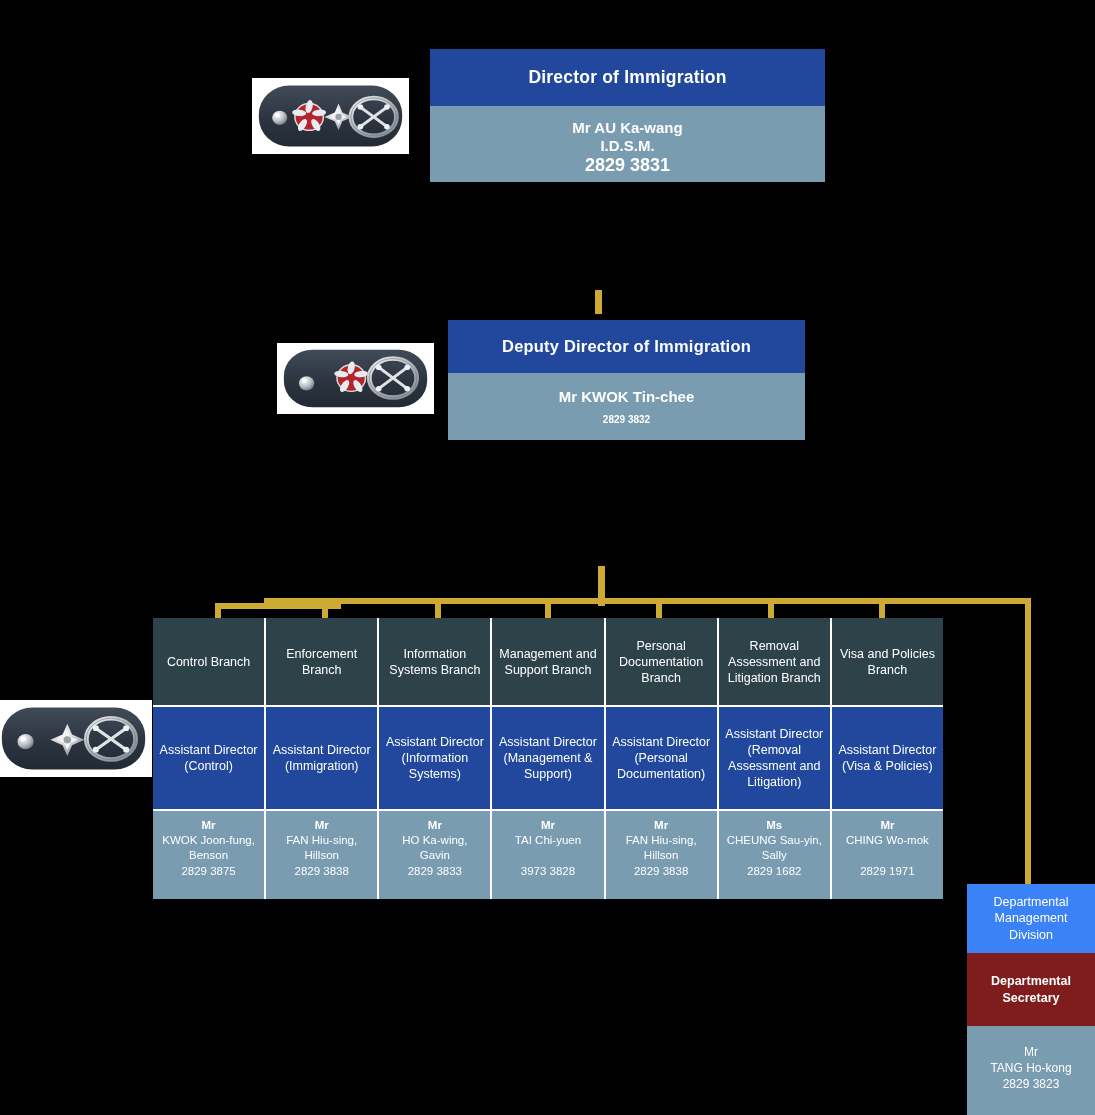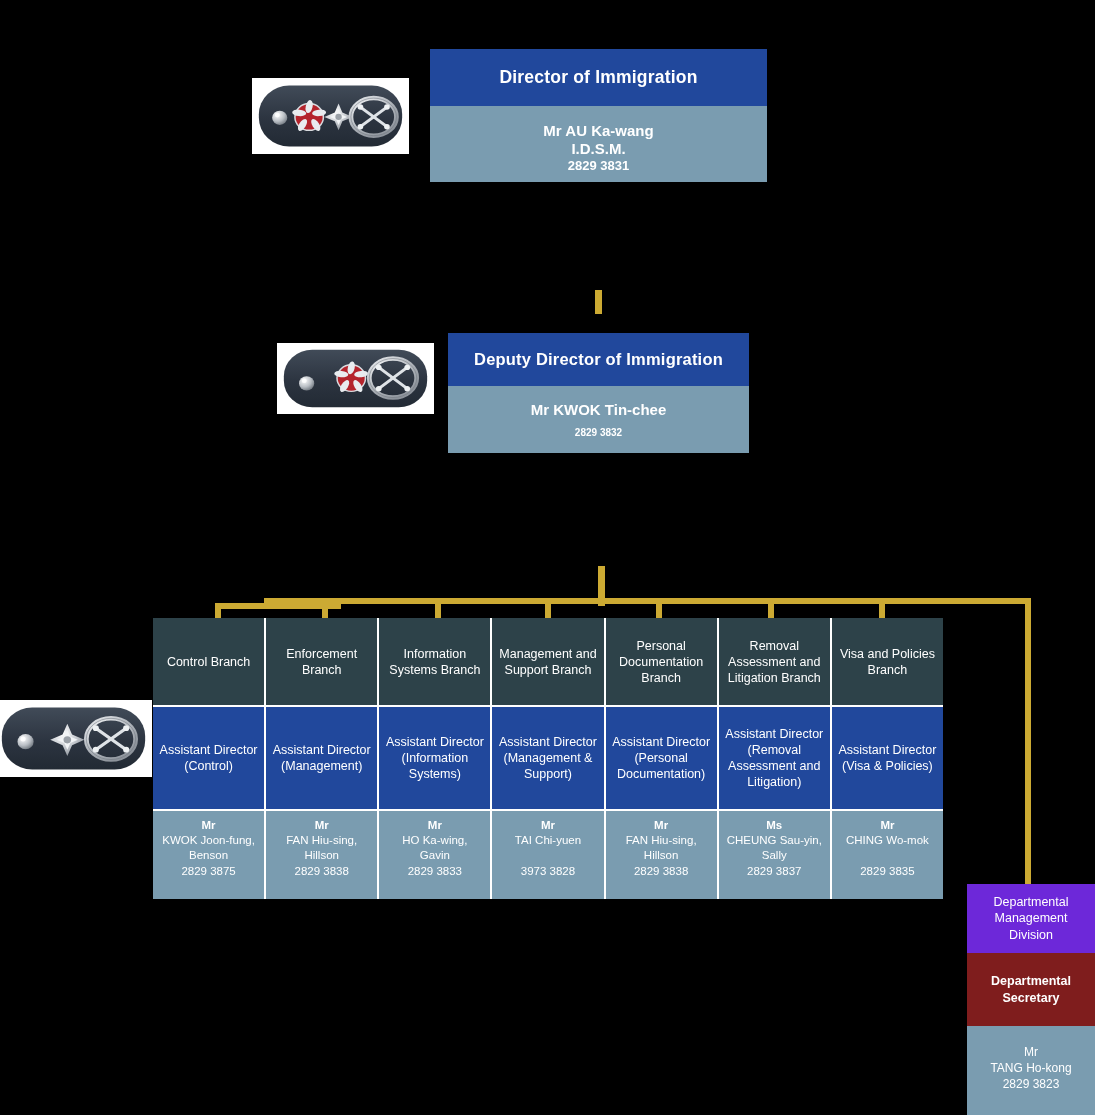--- a/index.html
+++ b/index.html
@@ -45,27 +45,27 @@
     display: flex;
     flex-direction: column;
     align-items: center;
     justify-content: center;
     line-height: 1.2;
   }
   .band-person .nm { font-weight: bold; }
   .band-person .ph { font-weight: bold; }
 
   
-  #director-node { left: 430px; top: 49px; width: 337px; }
+  #director-node { left: 430px; top: 49px; width: 395px; }
   #director-node .band-title { height: 57px; font-size: 17.5px; }
   #director-node .band-person { height: 76px; font-size: 15px; padding-top: 8px; }
-  #director-node .band-person .ph { font-size: 13px; }
-
-  
-  #deputy-node { left: 448px; top: 333px; width: 301px; }
+  #director-node .band-person .ph { font-size: 18px; }
+
+  
+  #deputy-node { left: 448px; top: 320px; width: 357px; }
   #deputy-node .band-title { height: 53px; font-size: 16.5px; }
   #deputy-node .band-person { height: 67px; font-size: 15px; }
   #deputy-node .band-person .ph { font-size: 10px; margin-top: 8px; }
 
   
   .epaulette-frame {
     position: absolute;
     background: #ffffff;
     padding: 4px;
     display: block;
@@ -149,21 +149,21 @@
     position: absolute;
     left: 967px;
     top: 884px;
     width: 128px;
     height: 231px;
     background: #7a9cb0;
     display: flex;
     flex-direction: column;
   }
   #dmd-node .dmd-head {
-    background: #6d28d9;
+    background: #3b82f6;
     height: 69px;
     display: flex;
     align-items: center;
     justify-content: center;
     text-align: center;
     font-size: 12.5px;
     line-height: 1.3;
     padding: 2px 6px;
   }
   #dmd-node .dmd-title {
@@ -380,21 +380,21 @@
       <div class="branch-person">
         <span class="honorific">Mr</span>
         <span class="pname">KWOK Joon-fung,
 Benson</span>
         <span class="pphone">2829 3875</span>
       </div>
     </div>
 
     <div class="branch-col">
       <div class="branch-head">Enforcement Branch</div>
-      <div class="branch-ad">Assistant Director (Management)</div>
+      <div class="branch-ad">Assistant Director (Immigration)</div>
       <div class="branch-person">
         <span class="honorific">Mr</span>
         <span class="pname">FAN Hiu-sing,
 Hillson</span>
         <span class="pphone">2829 3838</span>
       </div>
     </div>
 
     <div class="branch-col">
       <div class="branch-head">Information Systems Branch</div>
@@ -428,31 +428,31 @@
       </div>
     </div>
 
     <div class="branch-col">
       <div class="branch-head">Removal Assessment and Litigation Branch</div>
       <div class="branch-ad">Assistant Director (Removal Assessment and Litigation)</div>
       <div class="branch-person">
         <span class="honorific">Ms</span>
         <span class="pname">CHEUNG Sau-yin,
 Sally</span>
-        <span class="pphone">2829 3837</span>
+        <span class="pphone">2829 1682</span>
       </div>
     </div>
 
     <div class="branch-col">
       <div class="branch-head">Visa and Policies Branch</div>
       <div class="branch-ad">Assistant Director (Visa &amp; Policies)</div>
       <div class="branch-person">
         <span class="honorific">Mr</span>
         <span class="pname">CHING Wo-mok</span>
-        <span class="pphone" style="margin-top:1.32em;">2829 3835</span>
+        <span class="pphone" style="margin-top:1.32em;">2829 1971</span>
       </div>
     </div>
 
   </div>
 
   <div id="dmd-node">
     <div class="dmd-head">Departmental Management Division</div>
     <div class="dmd-title">Departmental Secretary</div>
     <div class="dmd-person">
       <span>Mr</span>

